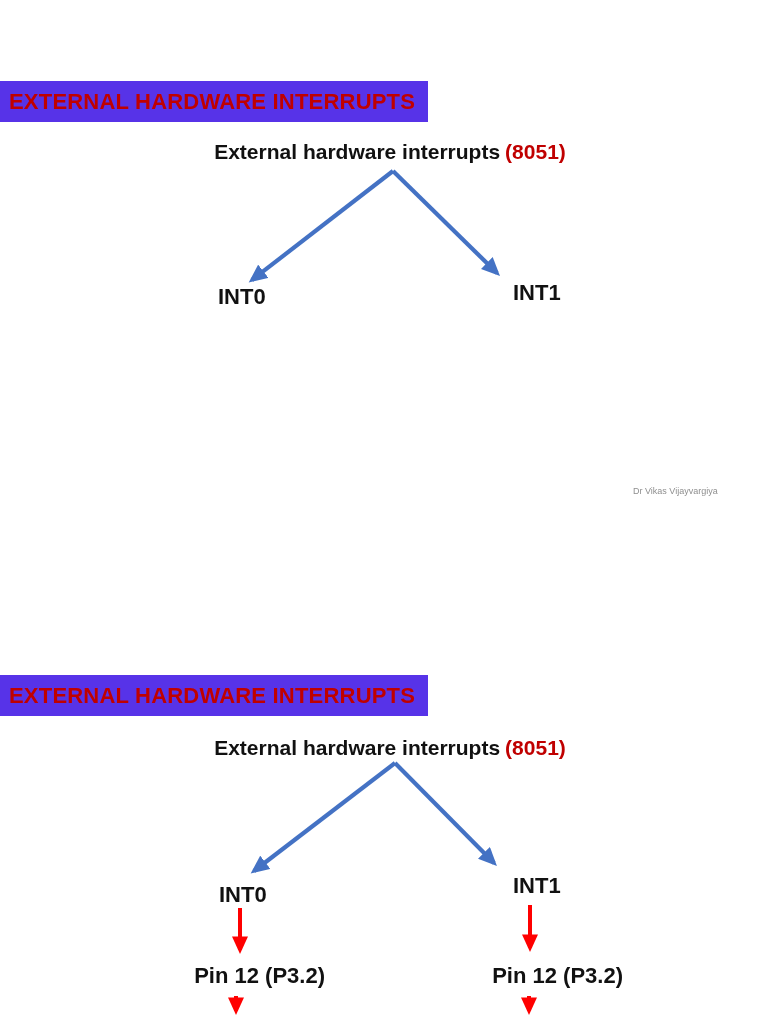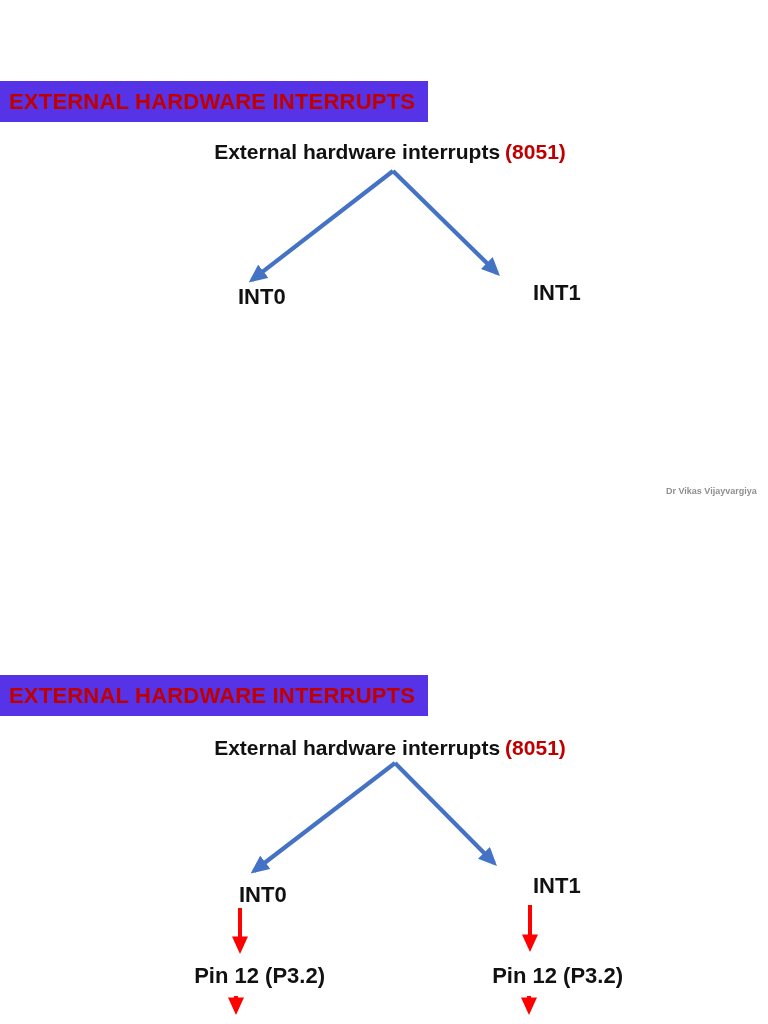--- a/index.html
+++ b/index.html
@@ -51,40 +51,38 @@
     color: var(--accent-red, #c00000);
     margin-left: 5px;
     text-align: right;
   }
   .node {
     position: absolute;
     font-weight: 700;
     font-size: 22px;
     color: var(--heading-text, #111111);
     white-space: nowrap;
-    margin-left: 20px;
   }
   .pin {
     position: absolute;
     width: 160px;
     text-align: right;
     font-weight: 700;
     font-size: 22px;
     color: var(--heading-text, #111111);
     white-space: nowrap;
   }
   .author {
     position: absolute;
     left: 633px;
     top: 486px;
     font-size: 9px;
-    font-weight: 700;
+    font-weight: 400;
     color: var(--author-gray, #8f8f8f);
     white-space: nowrap;
-    margin-left: 33px;
   }
   .overlay {
     position: absolute;
     left: 0;
     top: 0;
     width: 768px;
     height: 1024px;
     pointer-events: none;
   }
   .line-blue {

